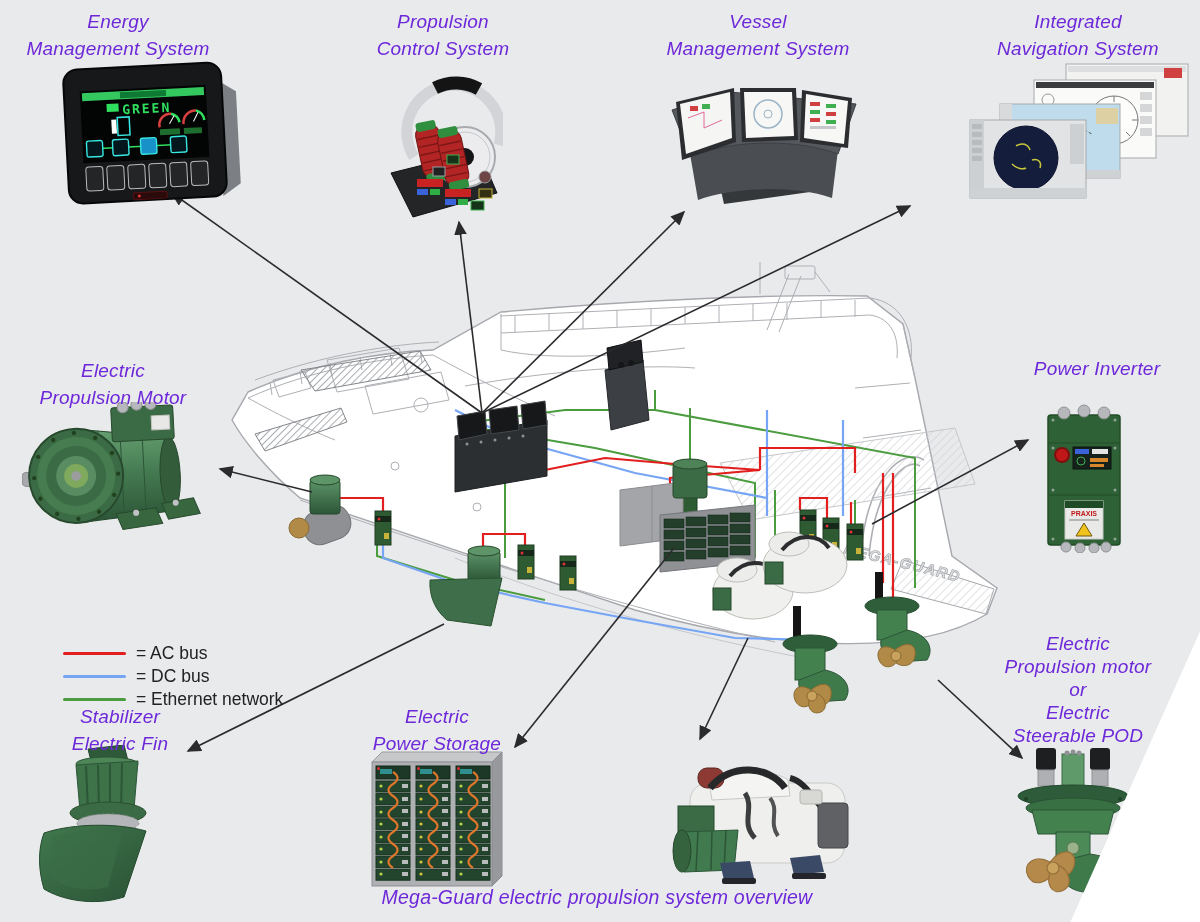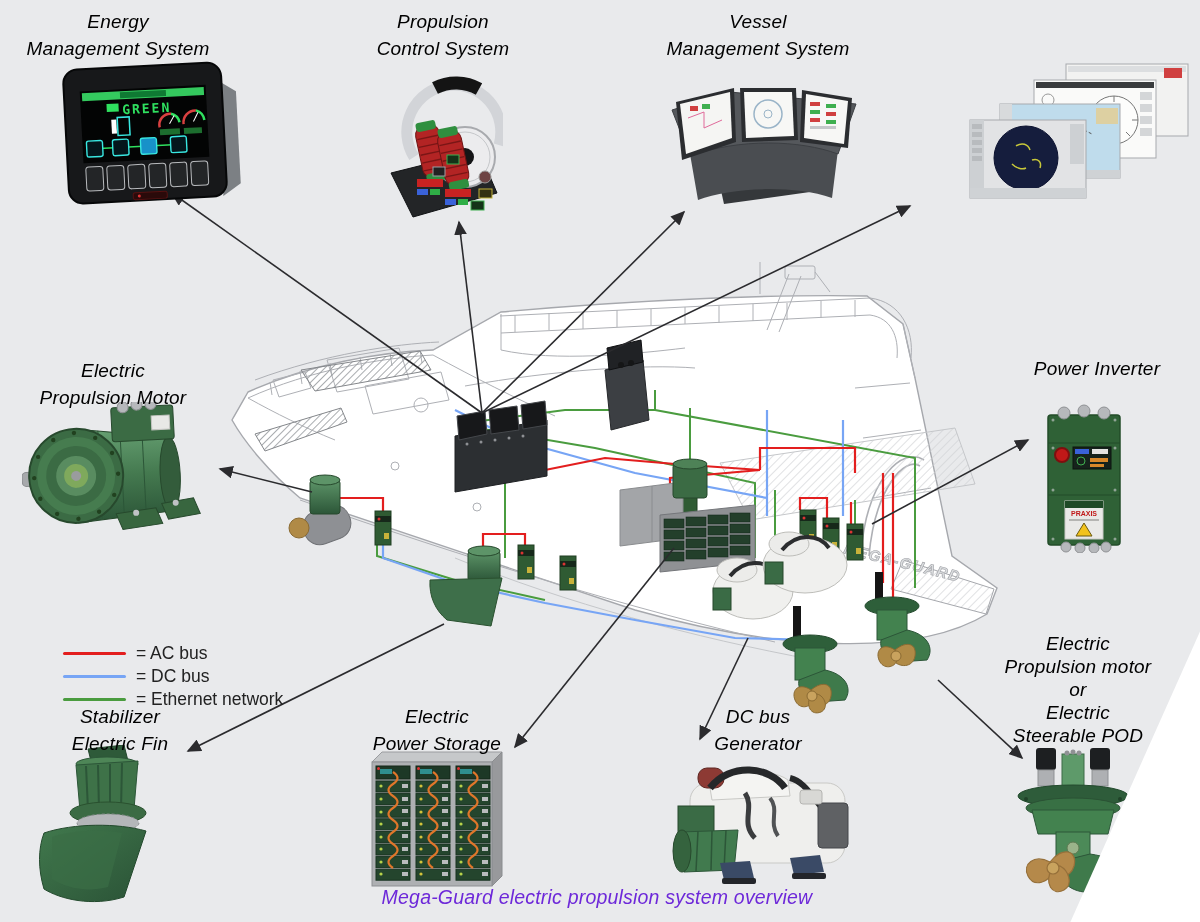--- a/index.html
+++ b/index.html
@@ -5,21 +5,21 @@
   html,body{margin:0;padding:0;background:#e9eaec;}
   #stage{position:relative;width:1200px;height:922px;background:#e9eaec;overflow:hidden;
          font-family:"Liberation Sans",sans-serif;}
   .corner-cut{position:absolute;left:0;top:0;width:1200px;height:922px;background:#ffffff;
          clip-path:polygon(89.2% 100%,100% 68.5%,100% 100%);z-index:1;}
   svg{display:block;}
   .boat{position:absolute;left:215px;top:258px;z-index:2;}
   .arrows{position:absolute;left:0;top:0;z-index:3;pointer-events:none;}
   .art{position:absolute;z-index:4;}
   .label{position:absolute;z-index:5;text-align:center;font-style:italic;font-size:19px;
-         line-height:27px;color:#000000;letter-spacing:.2px;}
+         line-height:27px;color:#6d28d9;letter-spacing:.2px;}
   .label.tight{line-height:23px;}
   .caption{position:absolute;z-index:5;left:297px;top:886px;width:600px;text-align:center;
          font-style:italic;font-size:19.5px;color:#6d28d9;letter-spacing:.2px;}
   .legend{position:absolute;z-index:5;left:63px;top:606px;margin-top:36px;}
   .legend-row{display:flex;align-items:center;height:23px;}
   .legend-swatch{width:63px;height:3.5px;border-radius:2px;margin-right:10px;}
   .legend-text{font-size:17.5px;color:#222;}
 </style>
 </head>
 <body>
@@ -296,38 +296,38 @@
     <div>Management System</div>
   </div>
   <div class="label" style="left:343px;top:8px;width:200px;">
     <div>Propulsion</div>
     <div>Control System</div>
   </div>
   <div class="label" style="left:658px;top:8px;width:200px;">
     <div>Vessel</div>
     <div>Management System</div>
   </div>
+  <div class="label" style="left:968px;top:8px;width:220px;">
+    <div>Integrated</div>
+    <div>Navigation System</div>
+  </div>
   <div class="label" style="left:13px;top:357px;width:200px;">
     <div>Electric</div>
     <div>Propulsion Motor</div>
   </div>
   <div class="label" style="left:997px;top:355px;width:200px;">
     <div>Power Inverter</div>
   </div>
   <div class="label" style="left:20px;top:703px;width:200px;">
     <div>Stabilizer</div>
     <div>Electric Fin</div>
   </div>
   <div class="label" style="left:337px;top:703px;width:200px;">
     <div>Electric</div>
     <div>Power Storage</div>
-  </div>
-  <div class="label" style="left:658px;top:703px;width:200px;">
-    <div>DC bus</div>
-    <div>Generator</div>
   </div>
   <div class="label tight" style="left:978px;top:632px;width:200px;">
     <div>Electric</div>
     <div>Propulsion motor</div>
     <div>or</div>
     <div>Electric</div>
     <div>Steerable POD</div>
   </div>
 
   <div class="legend">

